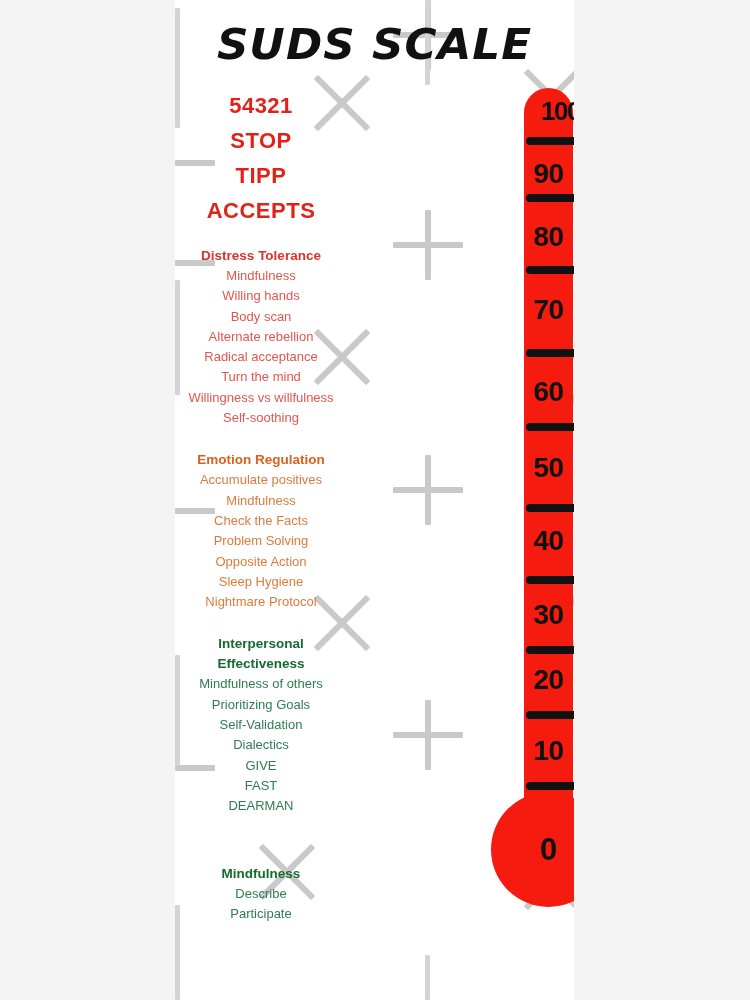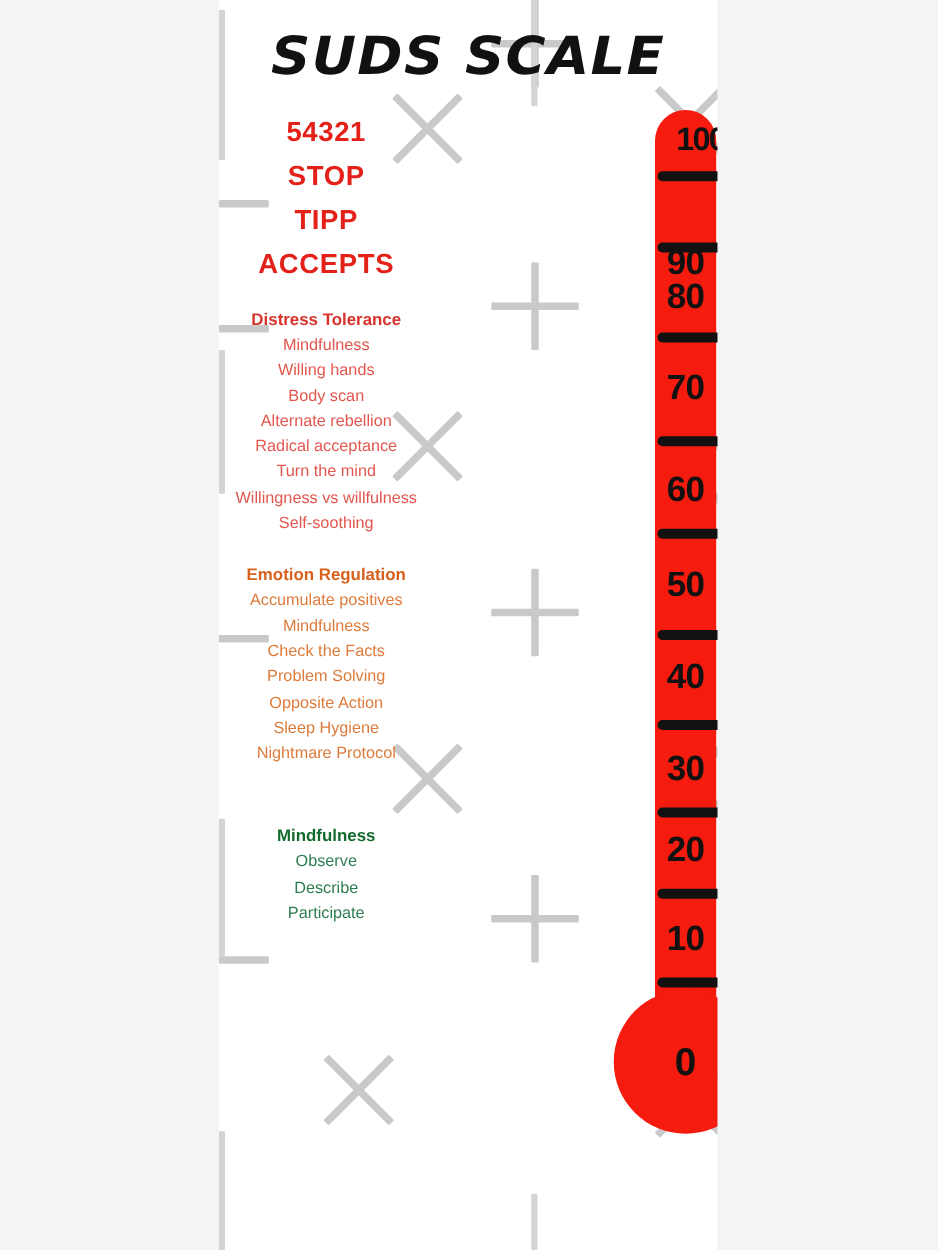--- a/index.html
+++ b/index.html
@@ -267,35 +267,45 @@
           <div class="block-head">Emotion Regulation</div>
           <div class="block-item">Accumulate positives</div>
           <div class="block-item">Mindfulness</div>
           <div class="block-item">Check the Facts</div>
           <div class="block-item">Problem Solving</div>
           <div class="block-item">Opposite Action</div>
           <div class="block-item">Sleep Hygiene</div>
           <div class="block-item">Nightmare Protocol</div>
         </div>
 
+        <div class="skills-block sec-green" style="margin-top:22px;">
+          <div class="block-head">Interpersonal</div>
+          <div class="block-head">Effectiveness</div>
+          <div class="block-item">Mindfulness of others</div>
+          <div class="block-item">Prioritizing Goals</div>
+          <div class="block-item">Self-Validation</div>
+          <div class="block-item">Dialectics</div>
+          <div class="block-item">GIVE</div>
+          <div class="block-item">FAST</div>
+          <div class="block-item">DEARMAN</div>
+        </div>
 
         <div class="skills-block sec-green" style="margin-top:47px;">
           <div class="block-head">Mindfulness</div>
-          <div class="block-item">Observe</div>
           <div class="block-item">Describe</div>
           <div class="block-item">Participate</div>
         </div>
       </div>
 
       <div id="thermo-tube"></div>
       <div id="thermo-bulb"></div>
       <div id="bulb-label">0</div>
 
       <div class="thermo-num wide" style="top:96px;">100</div>
-      <div class="thermo-num" style="top:158px;margin-top:36px;">90</div>
+      <div class="thermo-num" style="top:158px;">90</div>
       <div class="thermo-num" style="top:221px;">80</div>
       <div class="thermo-num" style="top:294px;">70</div>
       <div class="thermo-num" style="top:376px;">60</div>
       <div class="thermo-num" style="top:452px;">50</div>
       <div class="thermo-num" style="top:525px;">40</div>
       <div class="thermo-num" style="top:599px;">30</div>
       <div class="thermo-num" style="top:664px;">20</div>
       <div class="thermo-num" style="top:735px;">10</div>
 
       <div class="thermo-tick" style="top:137px; width:137px;"></div>

